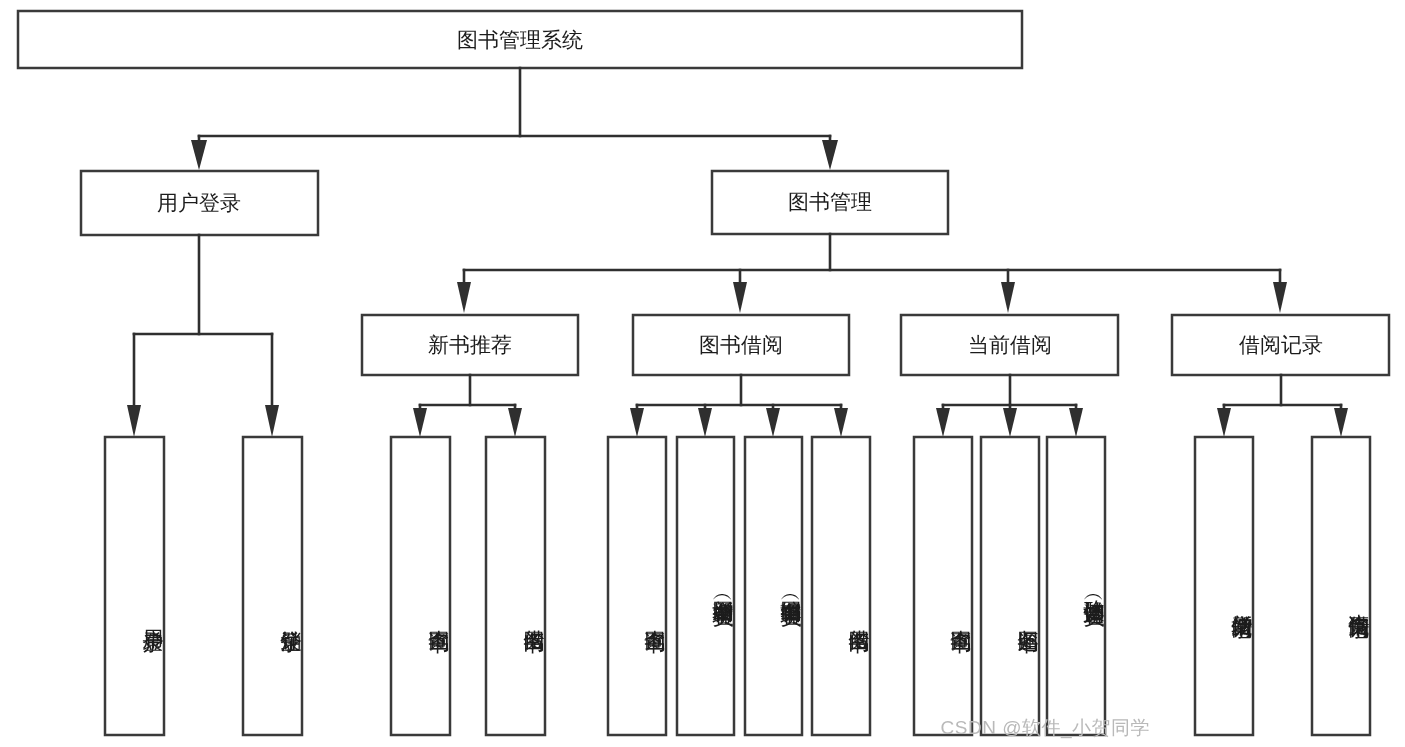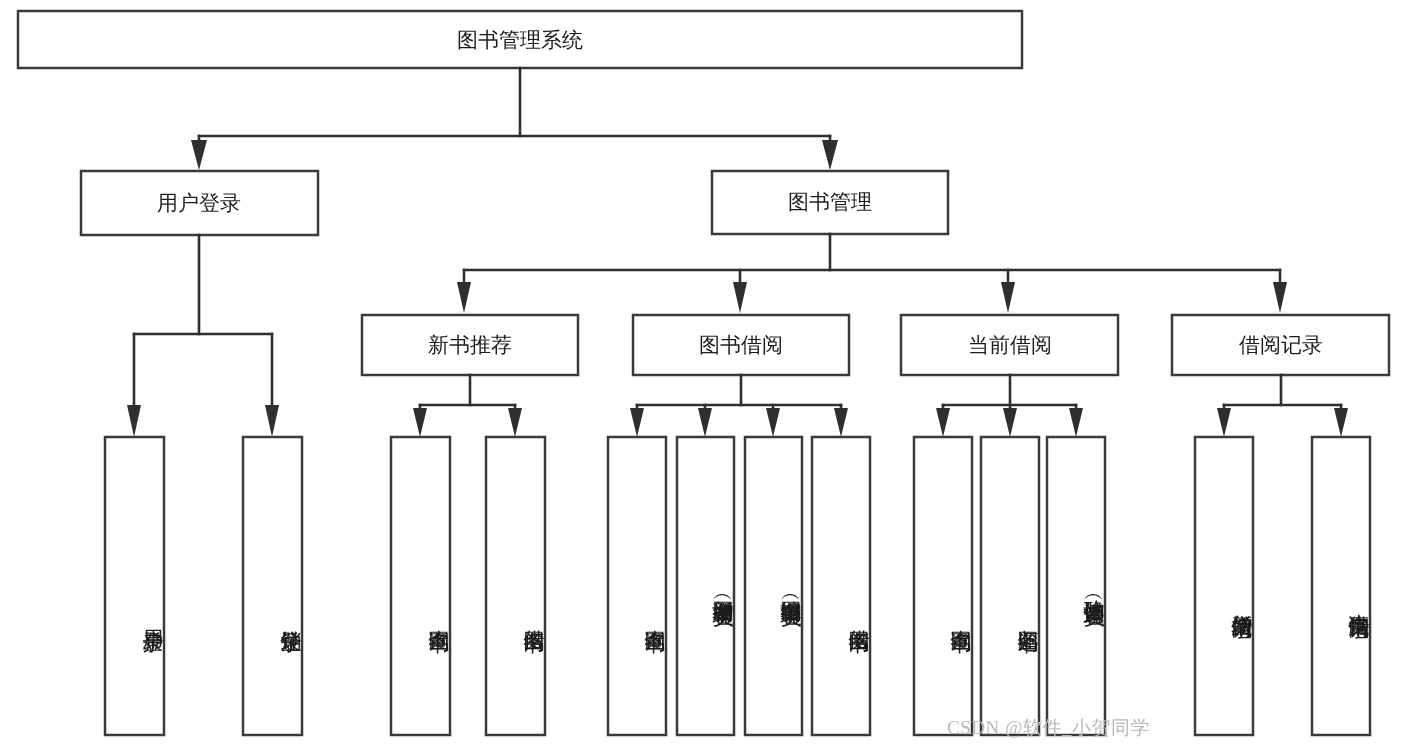--- a/index.html
+++ b/index.html
@@ -60,21 +60,21 @@
     display: flex;
     align-items: flex-start;
     justify-content: center;
     white-space: nowrap;
     pointer-events: none;
   }
   .watermark {
     position: absolute;
     right: 8px;
     bottom: 6px;
-    font-family: Liberation Serif, serif;
+    font-family: Liberation Sans, sans-serif;
     font-size: 19px;
     color: #b9b9b9;
     letter-spacing: 0.5px;
     white-space: nowrap;
   }
 </style>
 </head>
 <body>
 
 <div id="diagram-root">

